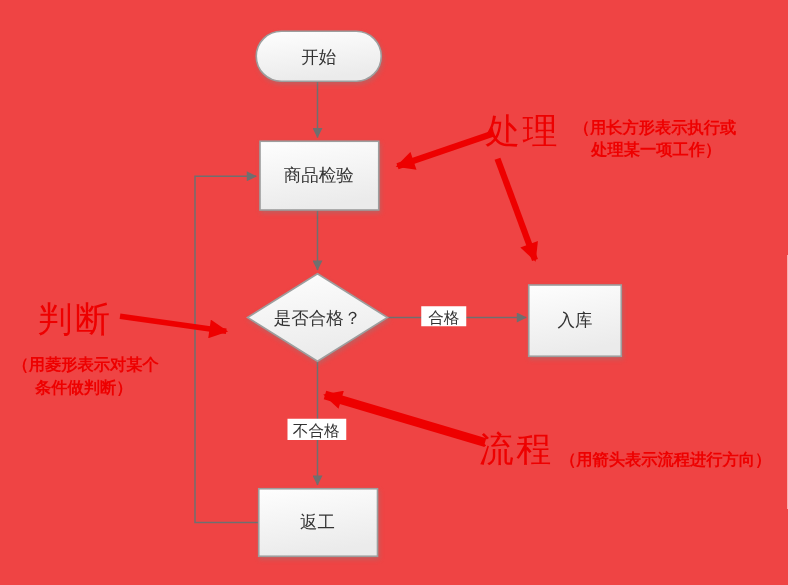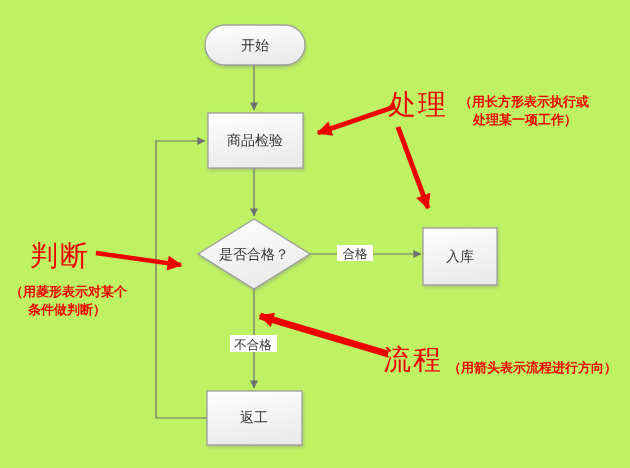--- a/index.html
+++ b/index.html
@@ -1,17 +1,17 @@
 <!DOCTYPE html>
 <html><head>
 <meta charset="utf-8">
 <style>
   html,body{margin:0;padding:0;background:#fff;}
   .stage{
-    position:relative;width:630px;height:468px;background:#bef264;overflow:hidden;
+    position:relative;width:630px;height:468px;background:#ef4444;overflow:hidden;
     font-family:"DejaVu Sans", sans-serif;
   }
   svg{display:block;}
   .shape{filter:drop-shadow(1.5px 2px 1.5px rgba(130,130,130,.40));}
   .node-label{
     font-family:"DejaVu Sans", sans-serif;
     font-size:14px;fill:#333;text-anchor:middle;
   }
   .edge-label{
     font-family:"DejaVu Sans", sans-serif;

